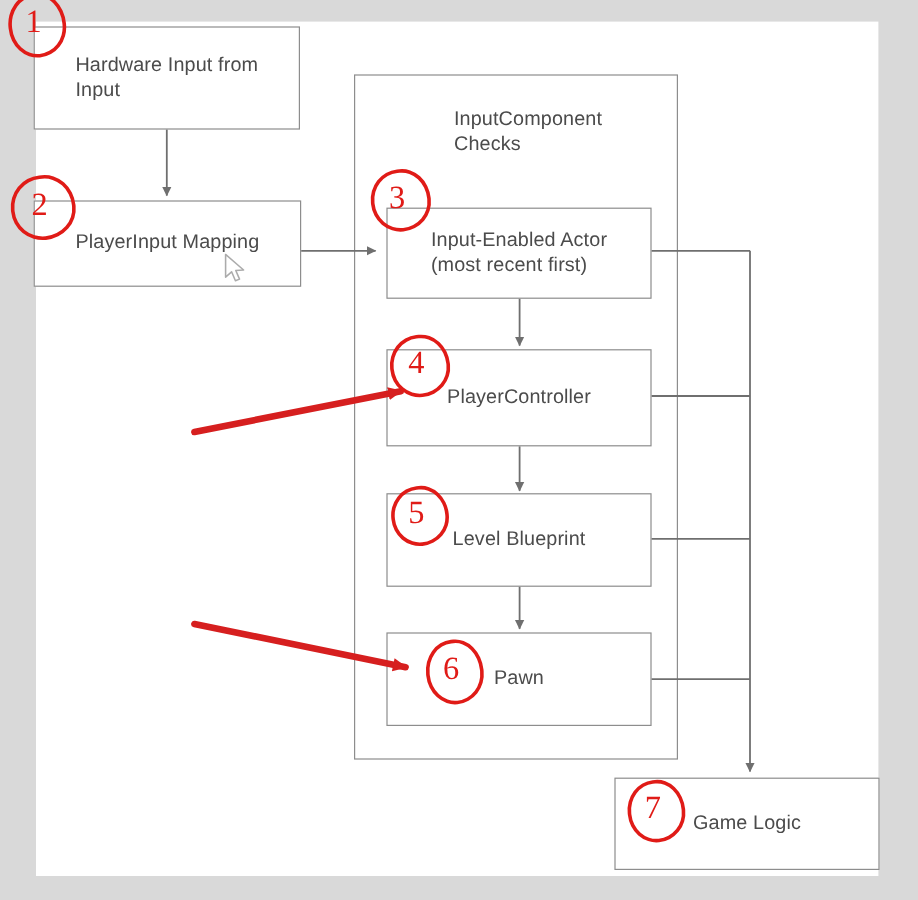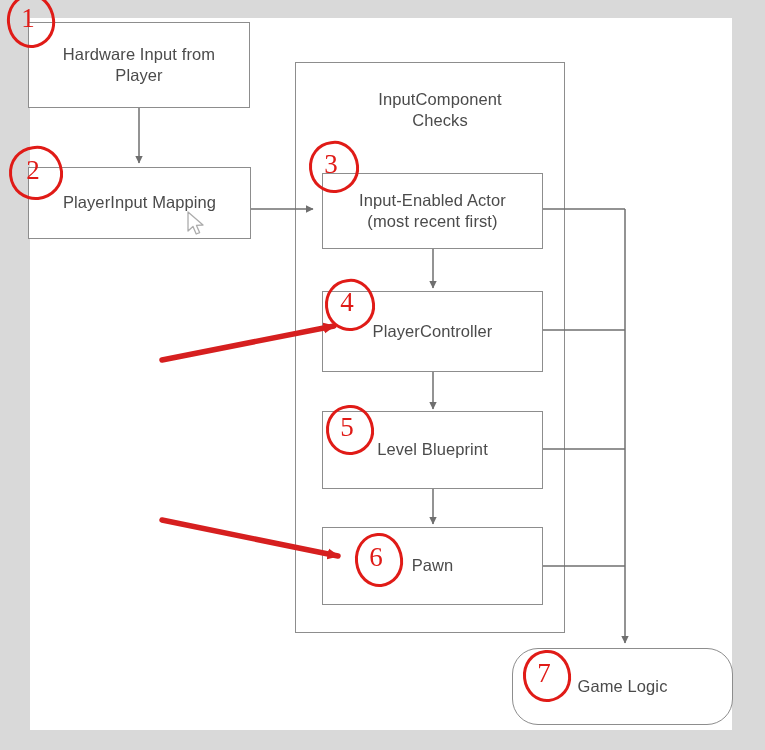--- a/index.html
+++ b/index.html
@@ -32,21 +32,20 @@
   }
   
   .dbox {
     position: absolute;
     box-sizing: border-box;
     border: 1.4px solid #8d8d8d;
     background: #ffffff;
     display: flex;
     align-items: center;
     justify-content: center;
-    text-align: center;
     color: #4b4b4b;
     font-size: 16.5px;
     line-height: 1.28;
     letter-spacing: 0.1px;
   }
   .dbox .txt { display: block; padding: 0 6px; }
 
   
   .container-box {
     position: absolute;
@@ -130,21 +129,21 @@
       <path d="M543,209 L625,209"></path>
       <path d="M543,330 L625,330"></path>
       <path d="M543,449 L625,449"></path>
       <path d="M543,566 L625,566"></path>
 
       <path d="M625,209 L625,643" marker-end="url(#ah)"></path>
     </g>
   </svg>
 
   <div class="dbox" style="left:28px; top:22px; width:222px; height:86px;">
-    <span class="txt"><span>Hardware Input from</span><br><span>Player</span></span>
+    <span class="txt"><span>Hardware Input from</span><br><span>Input</span></span>
   </div>
 
   <div class="dbox" style="left:28px; top:167px; width:223px; height:72px;">
     <span class="txt">PlayerInput Mapping</span>
   </div>
 
   <div class="container-box" style="left:295px; top:62px; width:270px; height:571px;"></div>
 
   <div class="dbox" style="left:295px; top:62px; width:270px; height:96px; border:none; background:transparent;padding-left:20px;">
     <span class="txt"><span>InputComponent</span><br><span>Checks</span></span>
@@ -159,21 +158,21 @@
   </div>
 
   <div class="dbox" style="left:322px; top:411px; width:221px; height:78px;">
     <span class="txt">Level Blueprint</span>
   </div>
 
   <div class="dbox" style="left:322px; top:527px; width:221px; height:78px;">
     <span class="txt">Pawn</span>
   </div>
 
-  <div class="dbox" style="left:512px; top:648px; width:221px; height:77px;border-radius:26px;">
+  <div class="dbox" style="left:512px; top:648px; width:221px; height:77px;">
     <span class="txt">Game Logic</span>
   </div>
 
   <svg id="marks" viewBox="0 0 765 750" xmlns="http://www.w3.org/2000/svg">
     <defs>
       <marker id="rah2" markerWidth="13" markerHeight="13" refX="10.5" refY="6.5" orient="auto" markerUnits="userSpaceOnUse">
         <path d="M0,1 L12,6.5 L0,12 z" fill="#d61f1f"></path>
       </marker>
     </defs>
 

